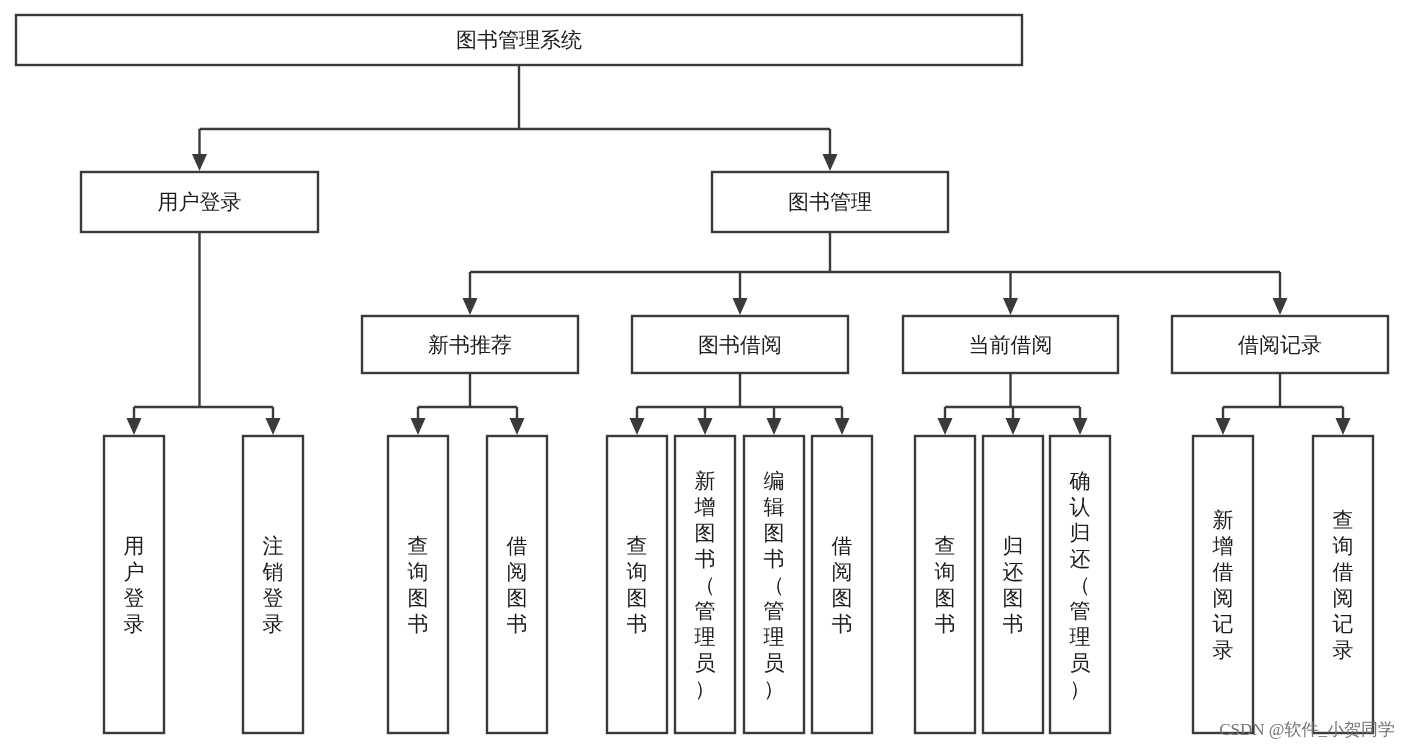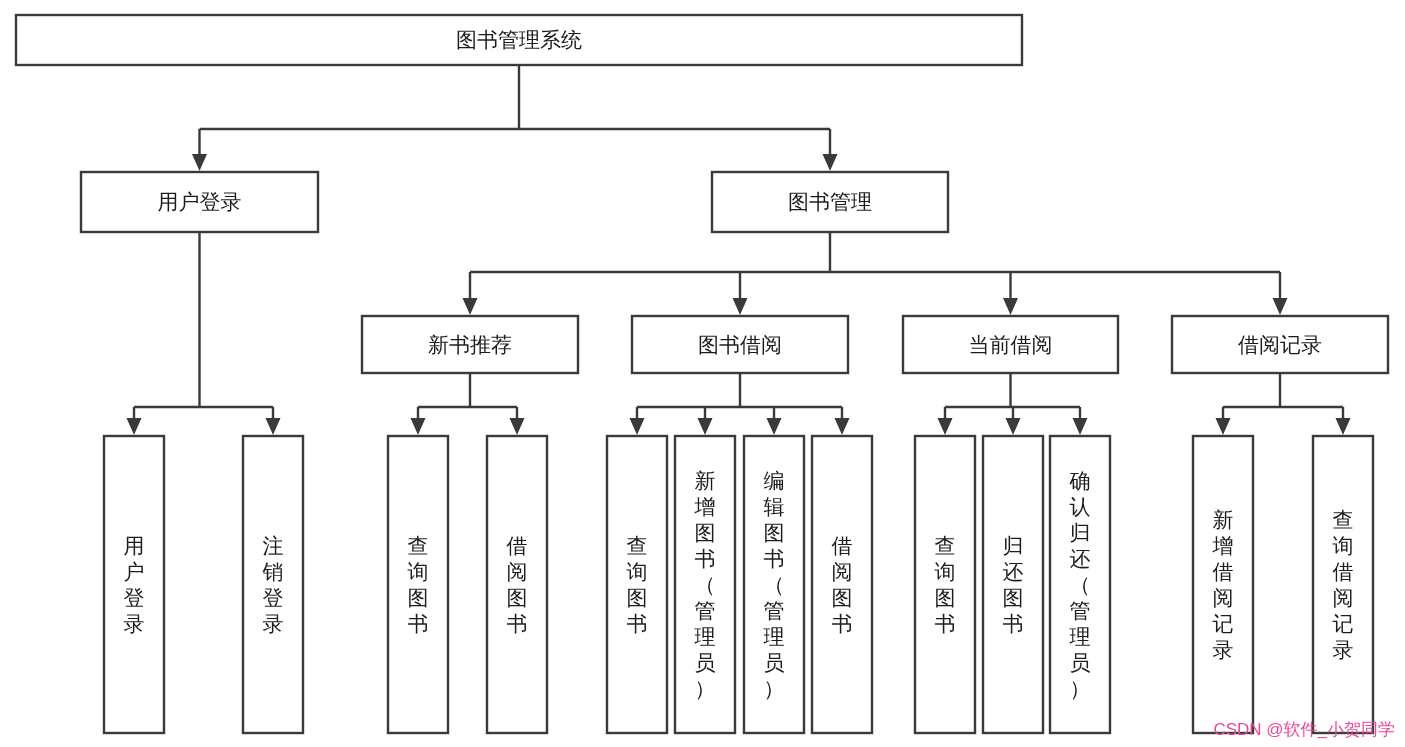--- a/index.html
+++ b/index.html
@@ -39,23 +39,23 @@
     fill: none;
   }
   .arrow-head {
     fill: #3a3a3a;
     stroke: none;
   }
   .watermark-text {
     position: absolute;
     right: 10px;
     bottom: 6px;
-    font-family: Liberation Sans, sans-serif;
+    font-family: Liberation Serif, serif;
     font-size: 17px;
-    color: #ec4899;
+    color: #737373;
     white-space: nowrap;
     pointer-events: none;
     margin-left: 6px;
   }
 </style>
 </head>
 <body>
 
 <div id="chart-root">
   <svg id="diagram-svg" width="1405" height="747" viewBox="0 0 1405 747" xmlns="http://www.w3.org/2000/svg">

